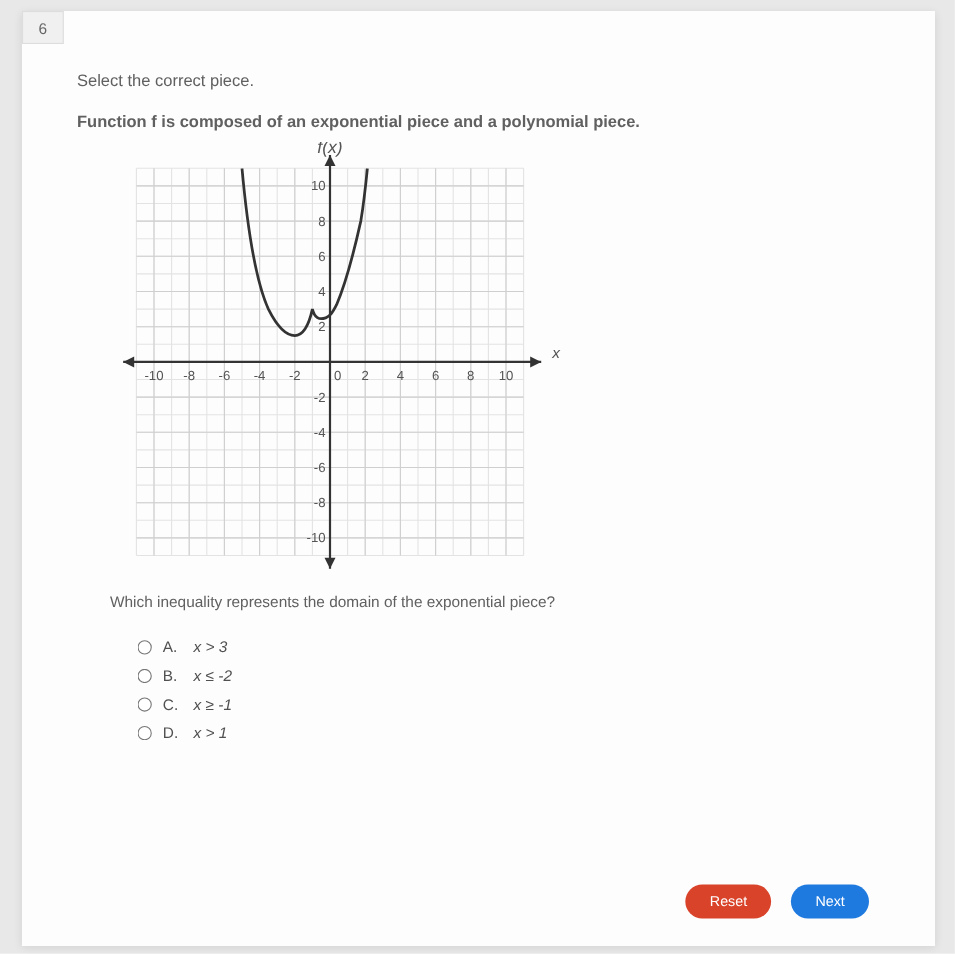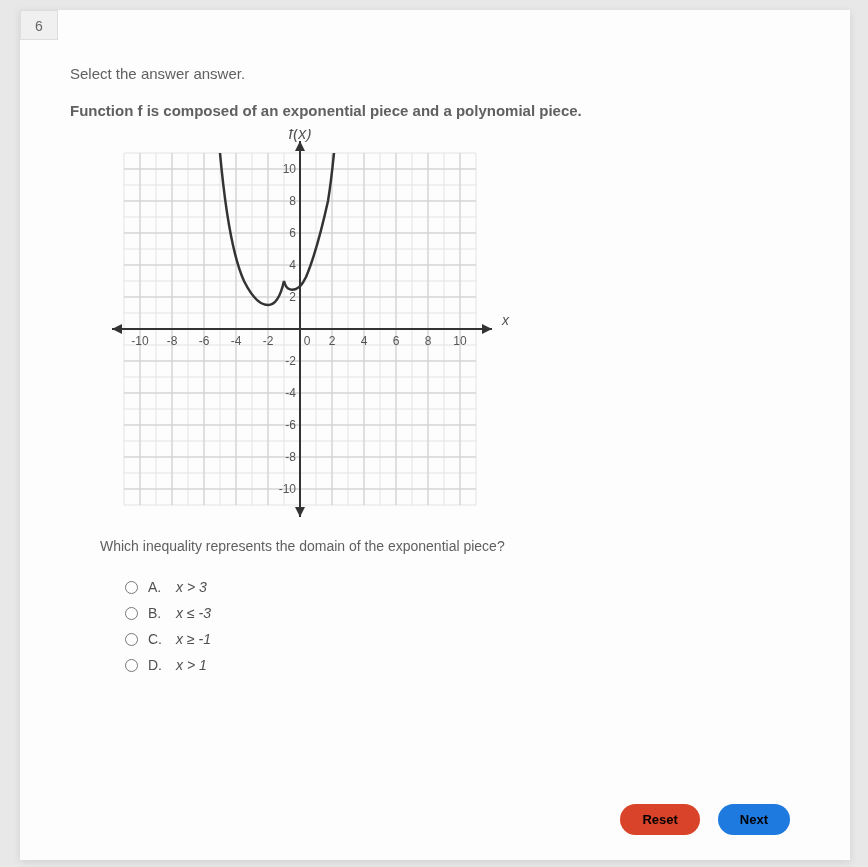--- a/index.html
+++ b/index.html
@@ -74,42 +74,42 @@
   .opt .math { font-style: italic; }
   .buttons {
     position: absolute;
     right: 60px;
     bottom: 25px;
     display: flex;
     gap: 18px;
   }
   .btn {
     border: none;
-    color: #000000;
-    font-weight: bold;
+    color: #ffffff;
+    font-weight: normal;
     font-size: 13px;
     padding: 8px 22px;
     border-radius: 18px;
     cursor: pointer;
     margin-top: 42px;
   }
   .btn-reset { background: #d9432a; }
   .btn-next  { background: #1f7ae0; }
   svg text { font-family: Arial, sans-serif; fill:#555; }
 </style>
 </head>
 <body>
 
 <div class="page">
 
   <div class="qnum">6</div>
 
   <div class="content">
 
-    <p class="instr">Select the answer answer.</p>
+    <p class="instr">Select the correct piece.</p>
     <p class="desc">Function f is composed of an exponential piece and a polynomial piece.</p>
 
     <div class="graph-wrap">
       <svg width="420" height="390" viewBox="0 0 420 390">
 
         <defs>
           <clipPath id="plot">
               <rect x="24" y="24" width="352" height="352"></rect>
             </clipPath>
         </defs>
@@ -247,21 +247,21 @@
 
     <div class="options">
       <label class="opt">
         <input type="radio" name="ans" style="">
         <span class="letter">A.</span>
         <span class="math">x &gt; 3</span>
       </label>
       <label class="opt">
         <input type="radio" name="ans" style="">
         <span class="letter">B.</span>
-        <span class="math">x ≤ -3</span>
+        <span class="math">x ≤ -2</span>
       </label>
       <label class="opt">
         <input type="radio" name="ans" style="">
         <span class="letter">C.</span>
         <span class="math">x ≥ -1</span>
       </label>
       <label class="opt">
         <input type="radio" name="ans" style="">
         <span class="letter">D.</span>
         <span class="math">x &gt; 1</span>

